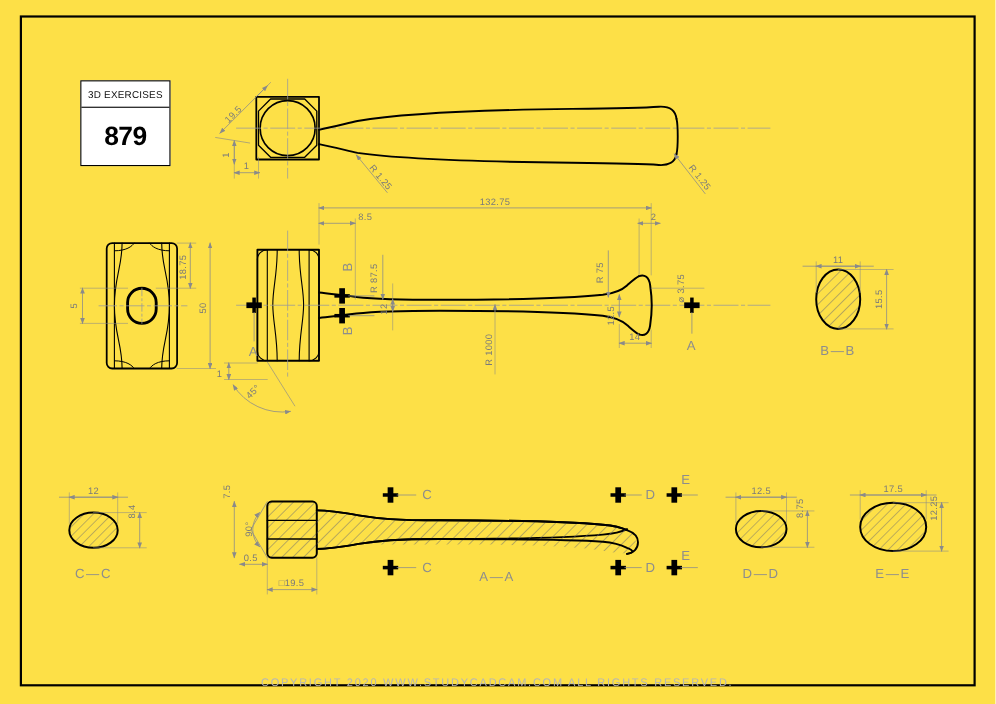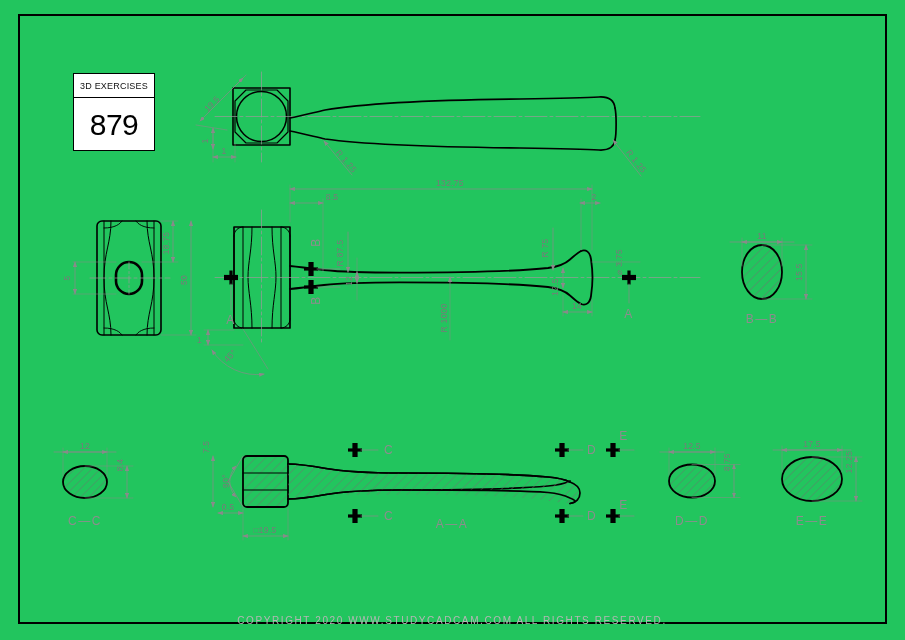--- a/index.html
+++ b/index.html
@@ -1,28 +1,28 @@
 <!DOCTYPE html>
 <html><head>
 <meta charset="utf-8">
 <style>
   html,body{margin:0;padding:0;background:#ffffff;}
   body{width:905px;height:640px;font-family:"Liberation Sans",sans-serif;}
-  #sheet{position:relative;width:905px;height:640px;background:#22c55e;overflow:hidden;}
+  #sheet{position:relative;width:905px;height:640px;background:#fde047;overflow:hidden;}
   #frame{position:absolute;left:18px;top:14px;width:869px;height:610px;border:2px solid #000;box-sizing:border-box;}
   .svgwrap{position:absolute;left:0;top:0;width:905px;height:640px;}
   svg{display:block;}
   .dimtxt{font-family:"Liberation Sans",sans-serif;font-size:8.5px;fill:#7a7a7a;letter-spacing:.3px;}
   .seclbl{font-family:"Liberation Sans",sans-serif;font-size:12px;fill:#8d8d8d;letter-spacing:1.5px;}
   .footer{font-family:"Liberation Sans",sans-serif;font-size:10px;fill:#b6b6b6;letter-spacing:1.6px;}
   #titleblock{position:absolute;left:73px;top:73px;width:82px;height:78px;border:1.4px solid #000;box-sizing:border-box;background:#fff;}
   #tb-head{height:23px;border-bottom:1.4px solid #000;display:flex;align-items:center;justify-content:center;}
   #tb-head span{font-size:9px;color:#111;letter-spacing:.2px;}
   #tb-num{height:53px;display:flex;align-items:center;justify-content:center;}
-  #tb-num span{font-size:30px;font-weight:normal;color:#000;letter-spacing:-.5px;}
+  #tb-num span{font-size:24px;font-weight:bold;color:#000;letter-spacing:-.5px;}
 </style>
 </head>
 <body>
 
 <div id="sheet">
 
   <div id="frame"></div>
 
   <div id="titleblock">
     <div id="tb-head">

